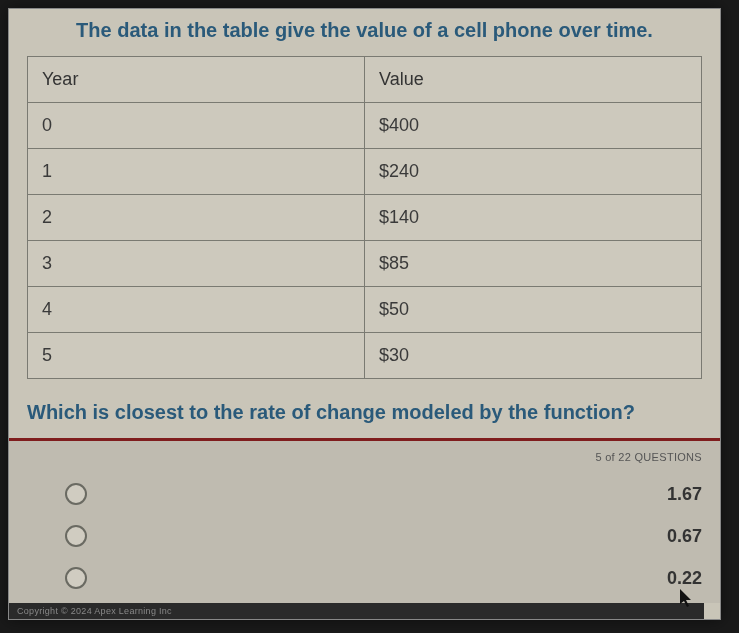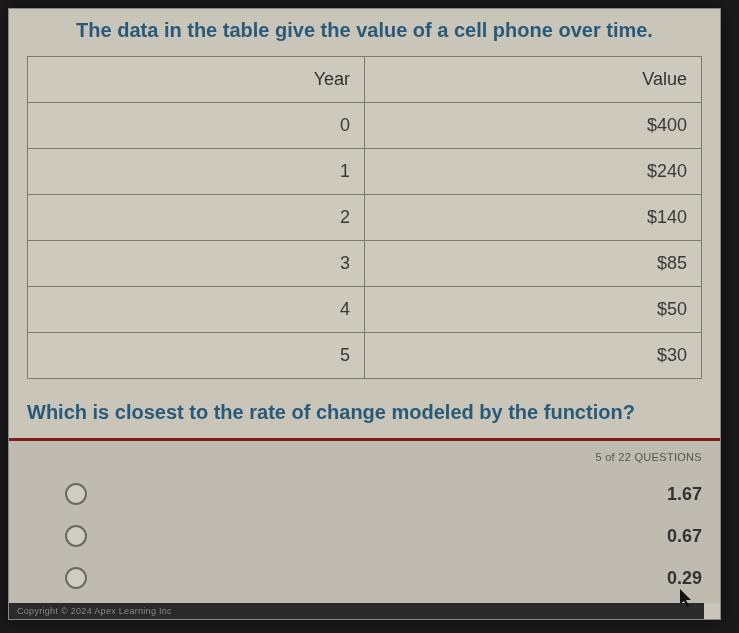--- a/index.html
+++ b/index.html
@@ -30,21 +30,21 @@
   table.data-table {
     width: calc(100% - 36px);
     margin: 0 18px;
     border-collapse: collapse;
     background: #cdc9bd;
   }
   table.data-table th,
   table.data-table td {
     border: 1px solid #7a7a72;
     padding: 12px 14px;
-    text-align: right;
+    text-align: left;
     font-size: 18px;
     color: #3a3a3a;
     font-weight: normal;
     width: 50%;
   }
   table.data-table th {
     color: #333;
     font-weight: normal;
   }
   .question-text {
@@ -156,21 +156,21 @@
     <div class="option">
       <span class="radio"></span>
       <span class="option-label">1.67</span>
     </div>
     <div class="option">
       <span class="radio"></span>
       <span class="option-label">0.67</span>
     </div>
     <div class="option">
       <span class="radio"></span>
-      <span class="option-label">0.29</span>
+      <span class="option-label">0.22</span>
     </div>
   </div>
 
   <div class="footer-strip">Copyright © 2024 Apex Learning Inc</div>
 
   <div class="cursor-arrow">
     <svg width="16" height="20" viewBox="0 0 16 20">
       <path d="M0 0 L0 15 L4 12 L7 18 L9 17 L6 11 L11 11 Z" fill="#111"></path>
     </svg>
   </div>

